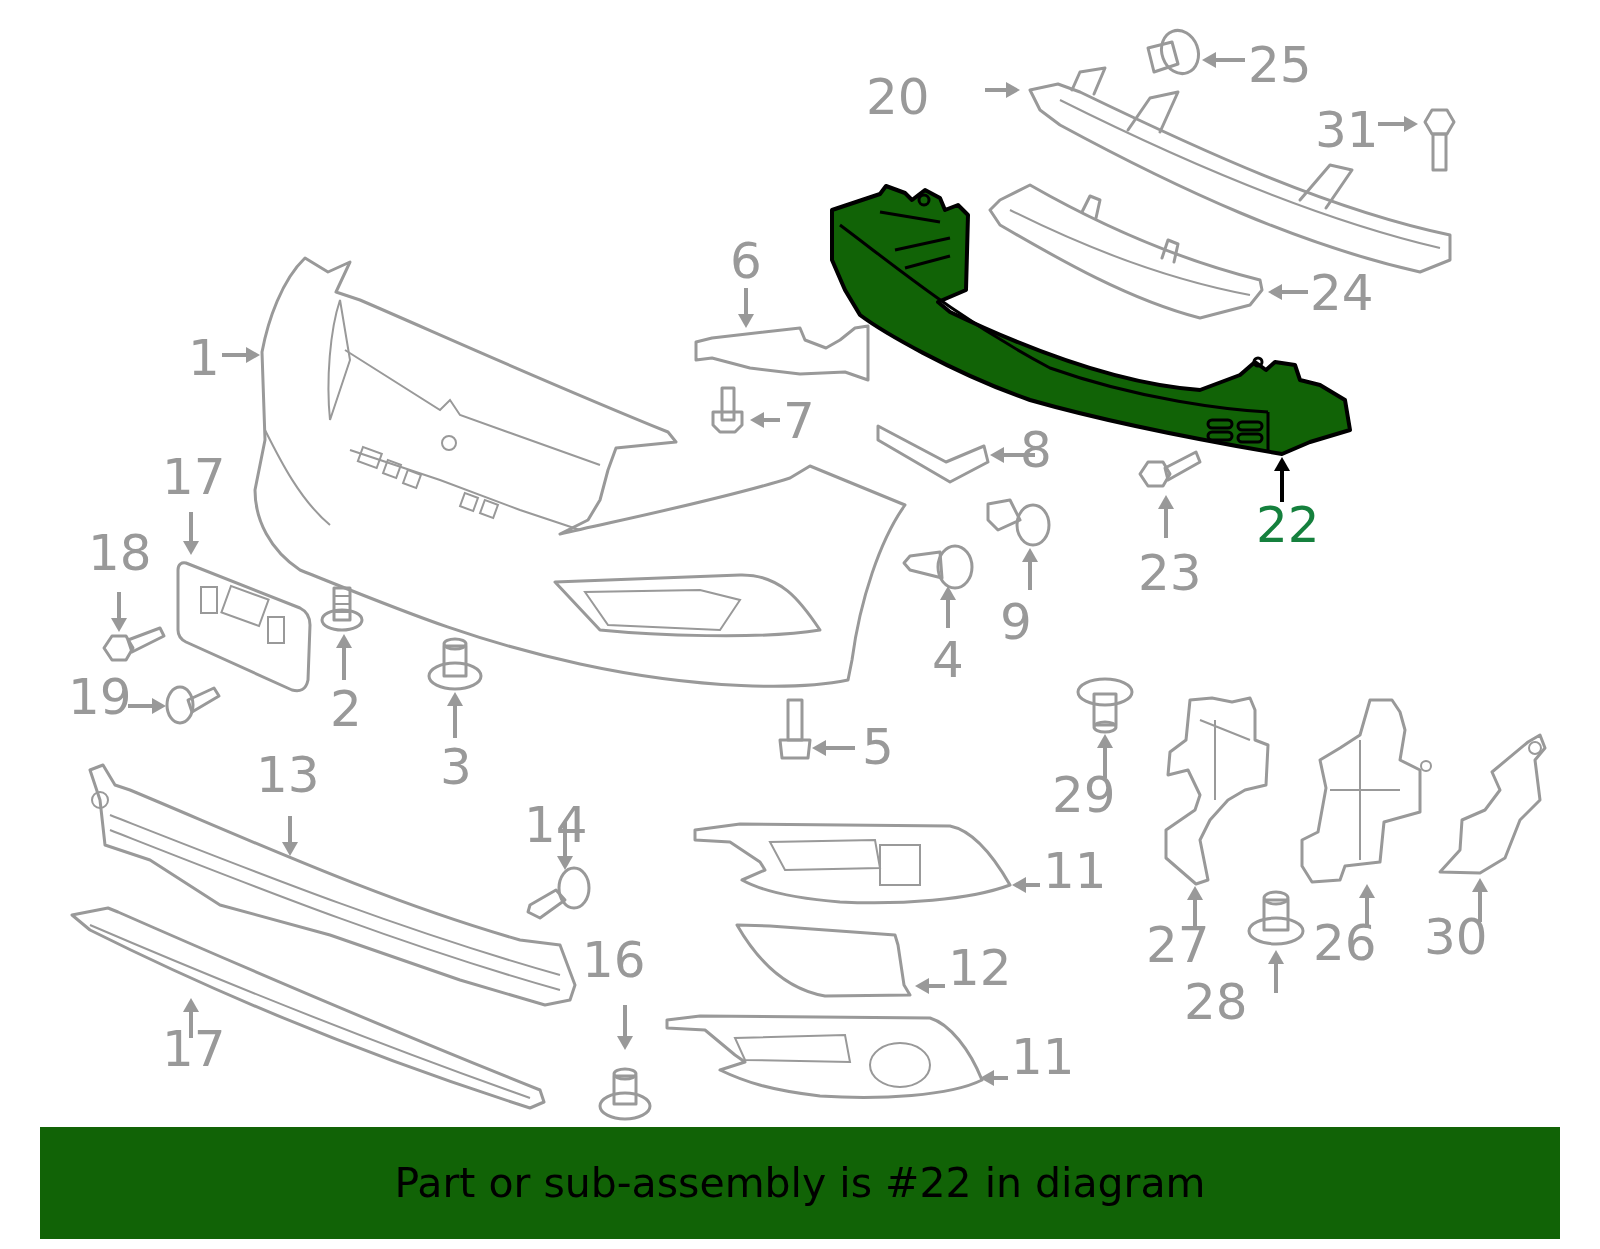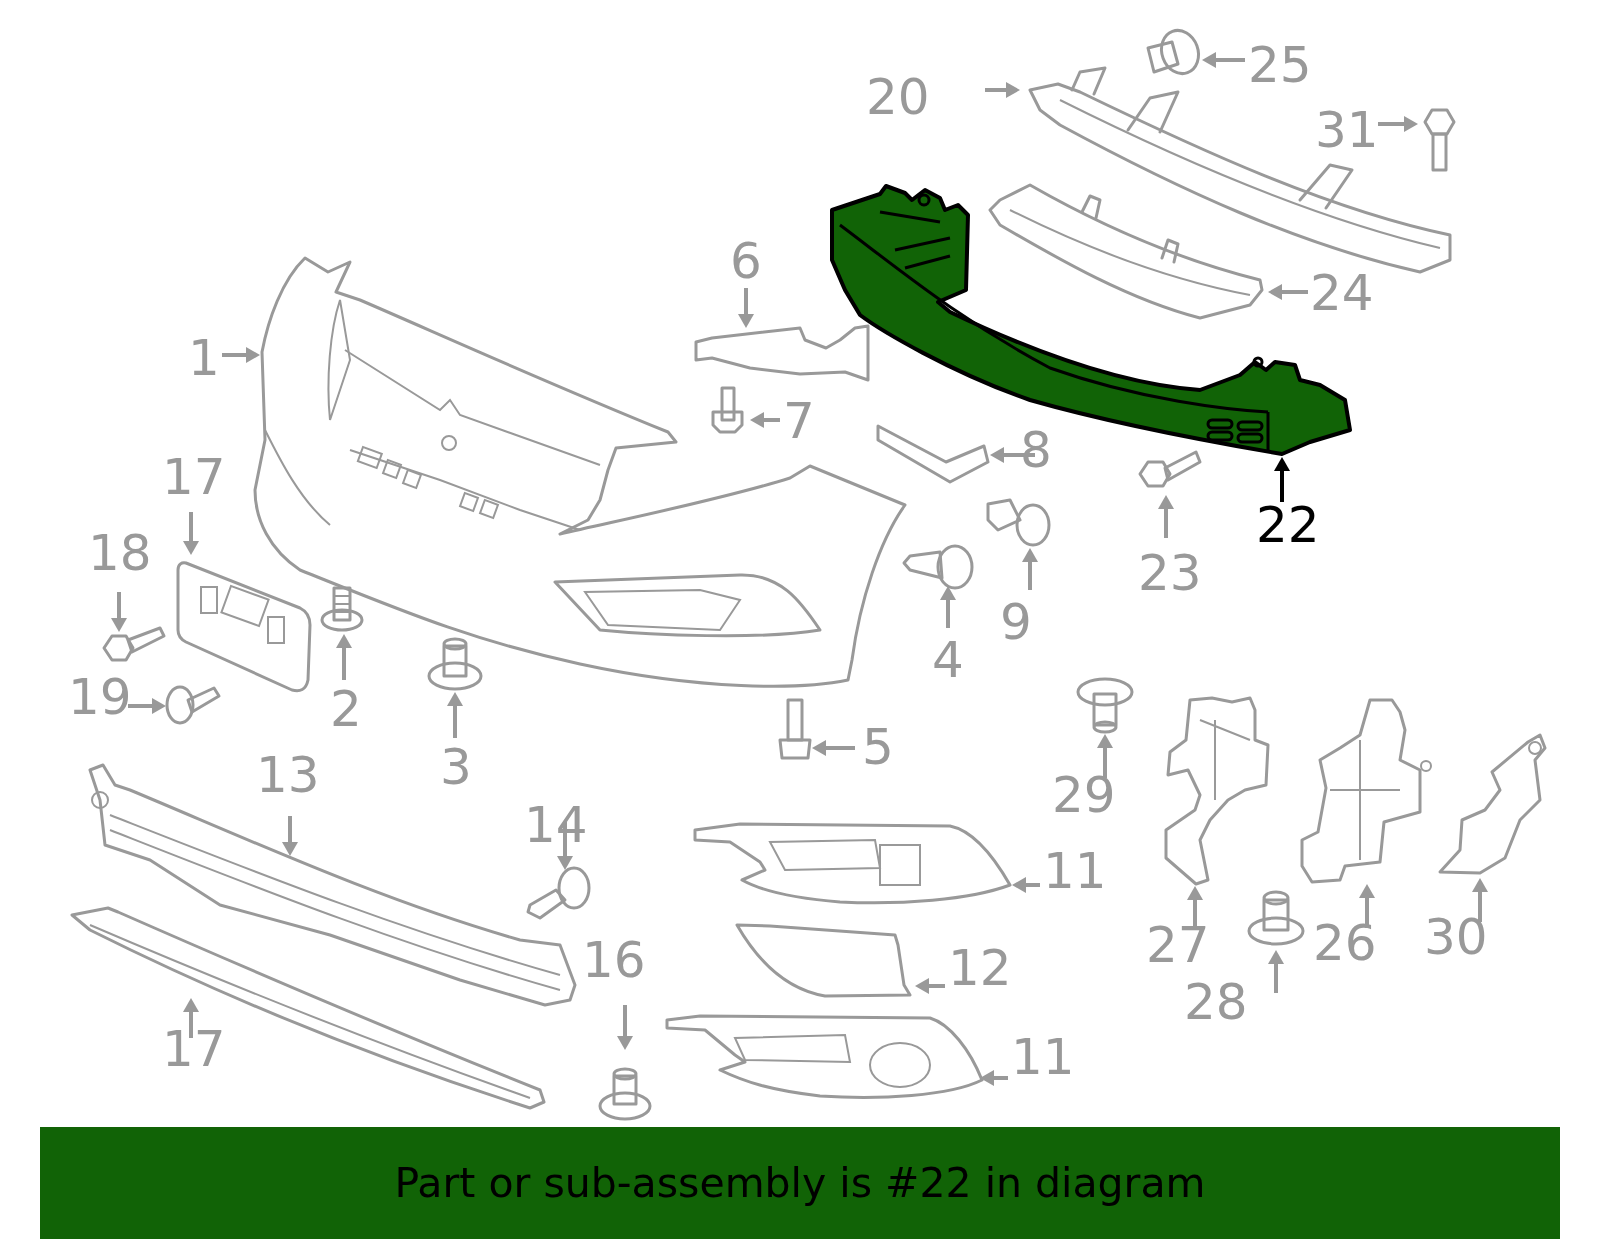--- a/index.html
+++ b/index.html
@@ -1,21 +1,21 @@
 <!DOCTYPE html>
 <html><head>
 <meta charset="utf-8">
 <style>
   html, body { margin:0; padding:0; background:#ffffff; }
   body { width:1600px; height:1249px; position:relative; overflow:hidden;
          font-family:"DejaVu Sans", sans-serif; }
   #diagram { position:absolute; left:0; top:0; width:1600px; height:1249px; }
   .lbl { position:absolute; font-family:"DejaVu Sans", sans-serif; font-size:50px;
          color:#999999; line-height:1; white-space:nowrap; }
-  .lbl.hl { color:#000000; }
+  .lbl.hl { color:#15803d; }
   .banner { position:absolute; left:40px; top:1127px; width:1520px; height:112px;
             background:#116306; display:flex; flex-direction:row; align-items:center;
             justify-content:center; }
   .banner span { font-family:"DejaVu Sans", sans-serif; font-size:41px; color:#000;
                  line-height:50px; white-space:nowrap; }
   svg .part { fill:none; stroke:#999999; stroke-width:3; stroke-linejoin:round; stroke-linecap:round; }
   svg .thin { fill:none; stroke:#999999; stroke-width:2; }
   svg .arrow { stroke:#999999; stroke-width:4; fill:none; }
   svg .arrowhead { fill:#999999; }
   svg .harrow { stroke:#000; stroke-width:4; fill:none; }

